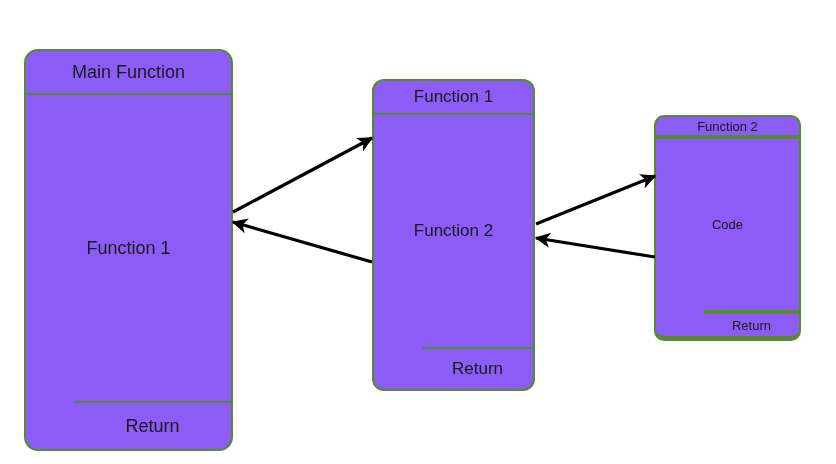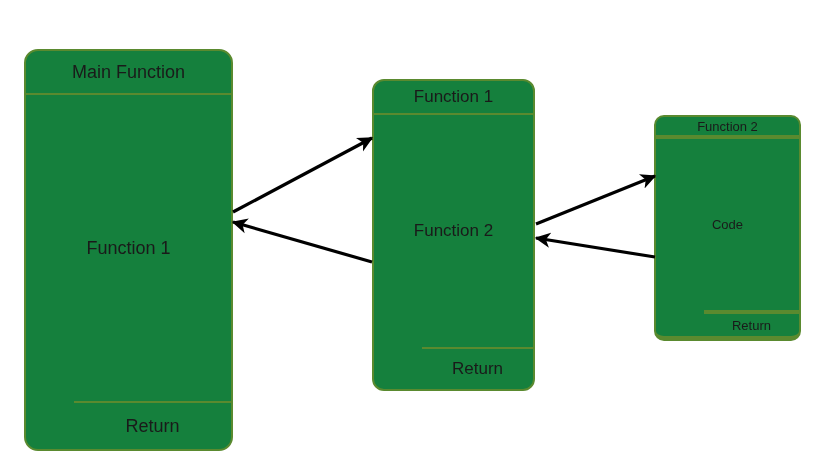--- a/index.html
+++ b/index.html
@@ -18,21 +18,21 @@
     position: relative;
     width: 836px;
     height: 464px;
     background: #ffffff;
   }
 
   
   .fbox {
     position: absolute;
     box-sizing: border-box;
-    background: #15803d;
+    background: #8b5cf6;
     border: 2px solid #5a8a2f;
     border-radius: 12px;
     display: flex;
     flex-direction: column;
     z-index: 2;
   }
   .fbox-header {
     box-sizing: border-box;
     text-align: center;
     white-space: nowrap;

